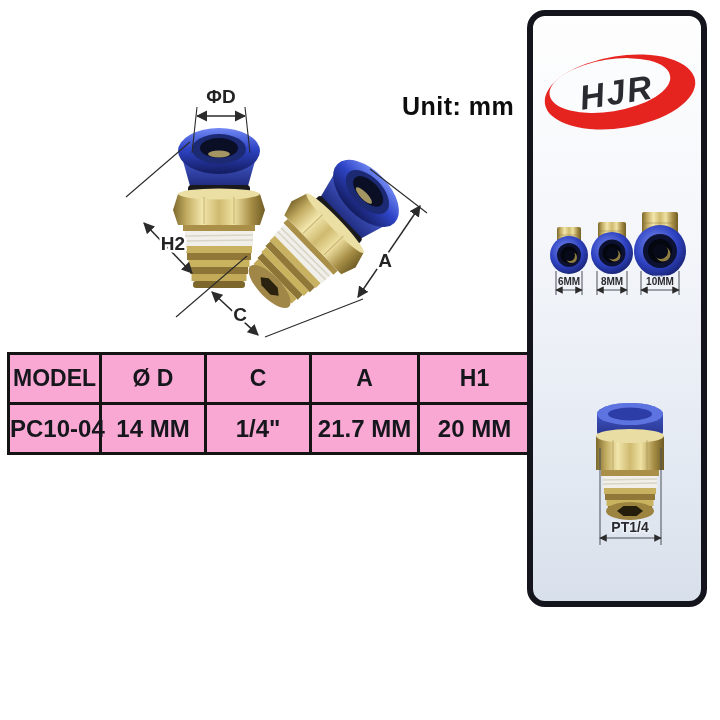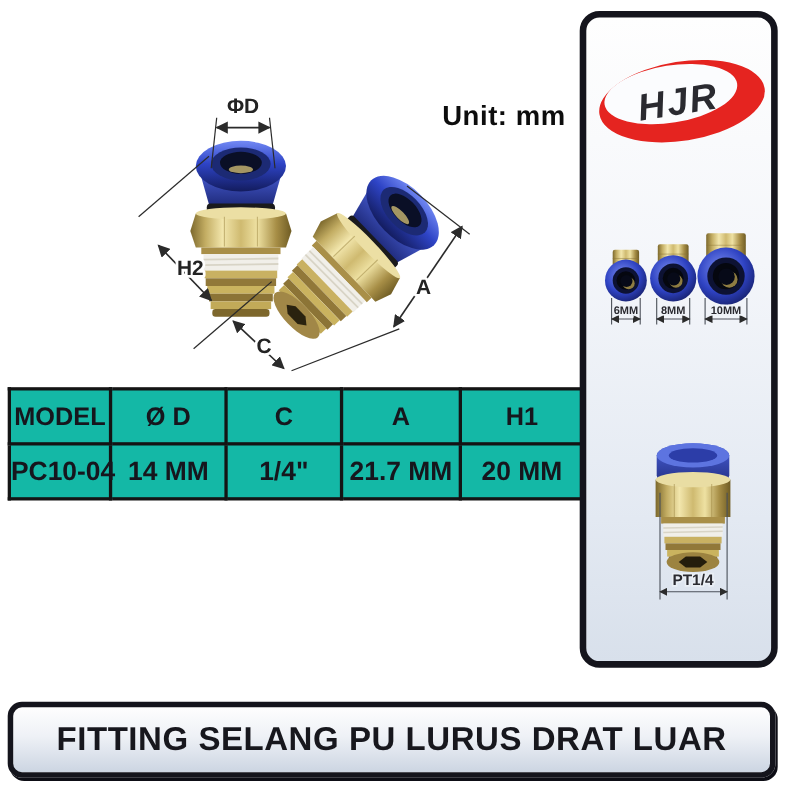--- a/index.html
+++ b/index.html
@@ -27,21 +27,21 @@
     letter-spacing:0.5px;
   }
 
   
   .spec-table{
     position:absolute;left:7px;top:352px;border-collapse:collapse;
     table-layout:fixed;width:522px;
   }
   .spec-table th,.spec-table td{
     border:3px solid #141414;text-align:center;vertical-align:middle;
-    height:47px;padding:0;background:#14b8a6;
+    height:47px;padding:0;background:#f9a8d4;
     font-size:24px;font-weight:bold;color:#16161d;white-space:nowrap;
   }
   .spec-table th{font-size:23px;}
 
   
   .panel{
     position:absolute;left:527px;top:10px;width:180px;height:597px;
     box-sizing:border-box;border:6px solid #14141c;border-radius:18px;
     background:linear-gradient(180deg,#fefefe 0%,#f4f6fa 38%,#e3e9f2 78%,#d8e0eb 100%);
   }
@@ -273,17 +273,14 @@
           <polygon points="110,121 103.5,126 90.5,126 84,121 90.5,116 103.5,116" fill="#241d0c"></polygon>
         </g>
         <line class="small-dim" x1="67" y1="58" x2="67" y2="155"></line>
         <line class="small-dim" x1="128" y1="58" x2="128" y2="155"></line>
         <line class="small-dim" x1="67" y1="148" x2="128" y2="148" marker-start="url(#arr)" marker-end="url(#arr)"></line>
         <text class="small-label" x="97" y="142" text-anchor="middle" style="font-size:14px">PT1/4</text>
       </svg>
     </div>
   </aside>
 
-  <footer class="banner">
-    <span>FITTING SELANG PU LURUS DRAT LUAR</span>
-  </footer>
 
 </div>
 
 </body></html>

